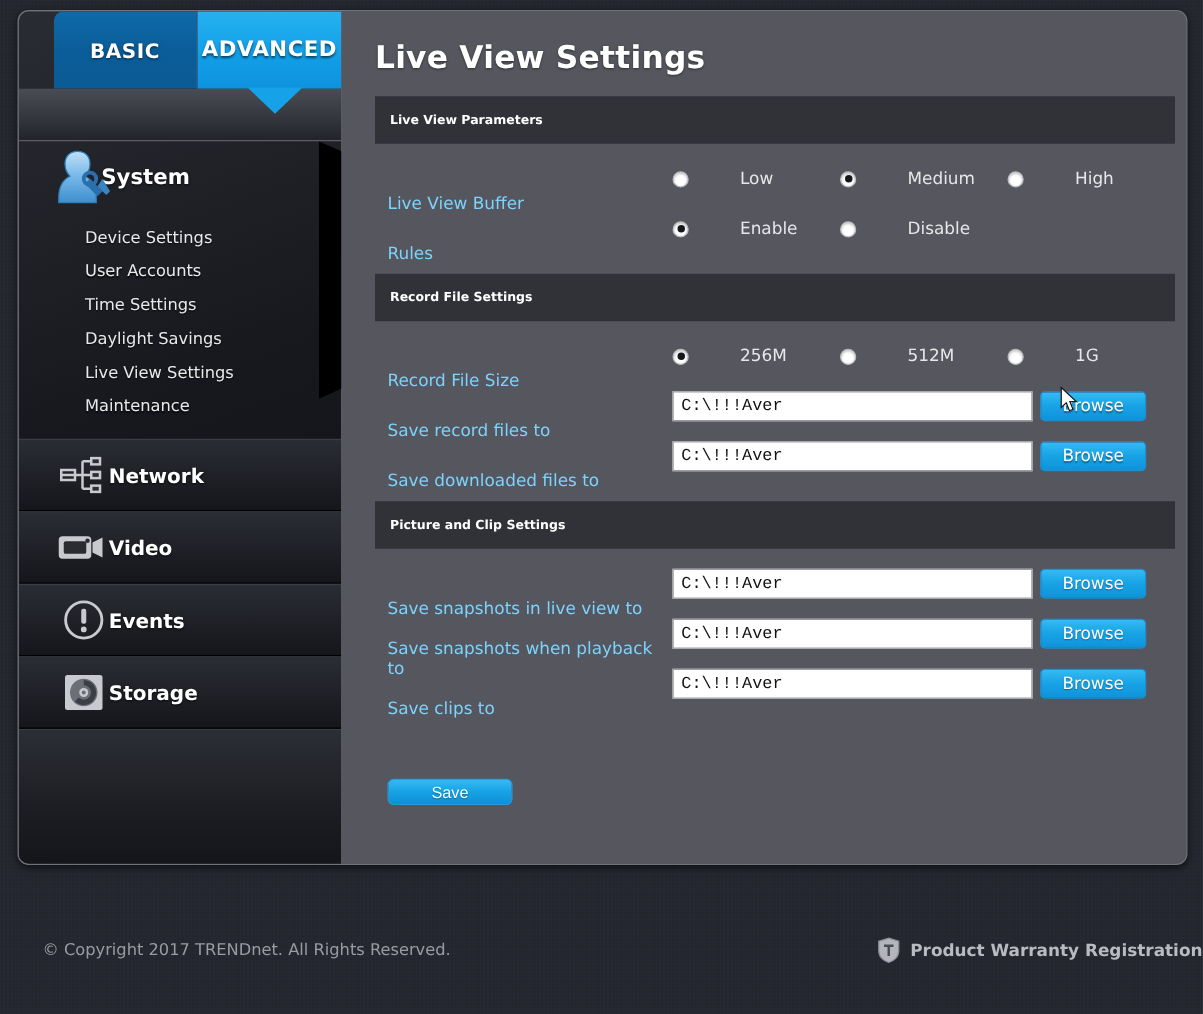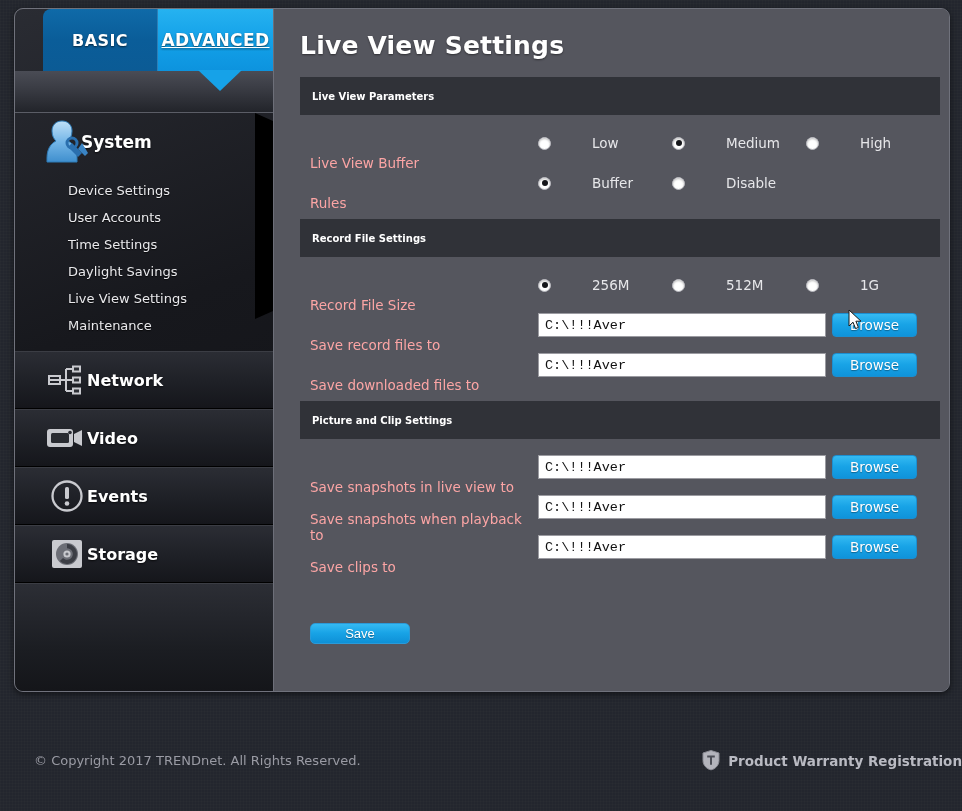--- a/index.html
+++ b/index.html
@@ -52,21 +52,21 @@
   }
   .tab.basic {
     background: linear-gradient(180deg,#0f6aa8 0%,#0a5d99 50%,#0b5b95 100%);
     border-right: 1px solid #2e7fb5;
     border-radius: 8px 0 0 0;
   }
   .tab.advanced {
     background: linear-gradient(180deg,#26b2f0 0%,#12a0e8 55%,#0d93de 100%);
   }
   .tab.basic span { font-size: 16px; }
-  .tab.advanced span { font-size: 17px; text-decoration: underline; }
+  .tab.advanced span { font-size: 17px; }
 
   
   .tabstrip {
     height: 42px;
     background: linear-gradient(180deg,#4a4c55 0%,#3b3d45 40%,#22242a 100%);
     border-bottom: 1px solid #5b5d66;
     position: relative;
   }
   .notch {
     position: absolute;
@@ -162,21 +162,21 @@
     background: #303238;
     display: flex; align-items: center;
     padding-left: 12px;
     color: #ffffff;
     font-size: 10px; font-weight: bold;
   }
   .sec-body { padding: 8px 0 12px 0; }
 
   .row { display: flex; align-items: center; height: 40px; }
   .row-label {
-    color: #fca5a5; font-size: 13.5px;
+    color: #7dd3fc; font-size: 13.5px;
     width: 238px; flex: 0 0 238px;
     padding-left: 10px;
     margin-top: 40px;
   }
   .radio-group { display: flex; align-items: center; flex: 1 1 auto; }
   .radio-opt {
     display: flex; align-items: center;
     width: 134px;
     cursor: pointer;
     color: #e7e7ea; font-size: 13.5px; gap: 32px;
@@ -406,21 +406,21 @@
               <span>High</span>
             </label>
           </div>
         </div>
 
         <div class="row">
           <div class="row-label">Rules</div>
           <div class="radio-group">
             <label class="radio-opt">
               <span class="radio on"></span>
-              <span>Buffer</span>
+              <span>Enable</span>
             </label>
             <label class="radio-opt">
               <span class="radio"></span>
               <span>Disable</span>
             </label>
           </div>
         </div>
 
       </div>
     </div>

